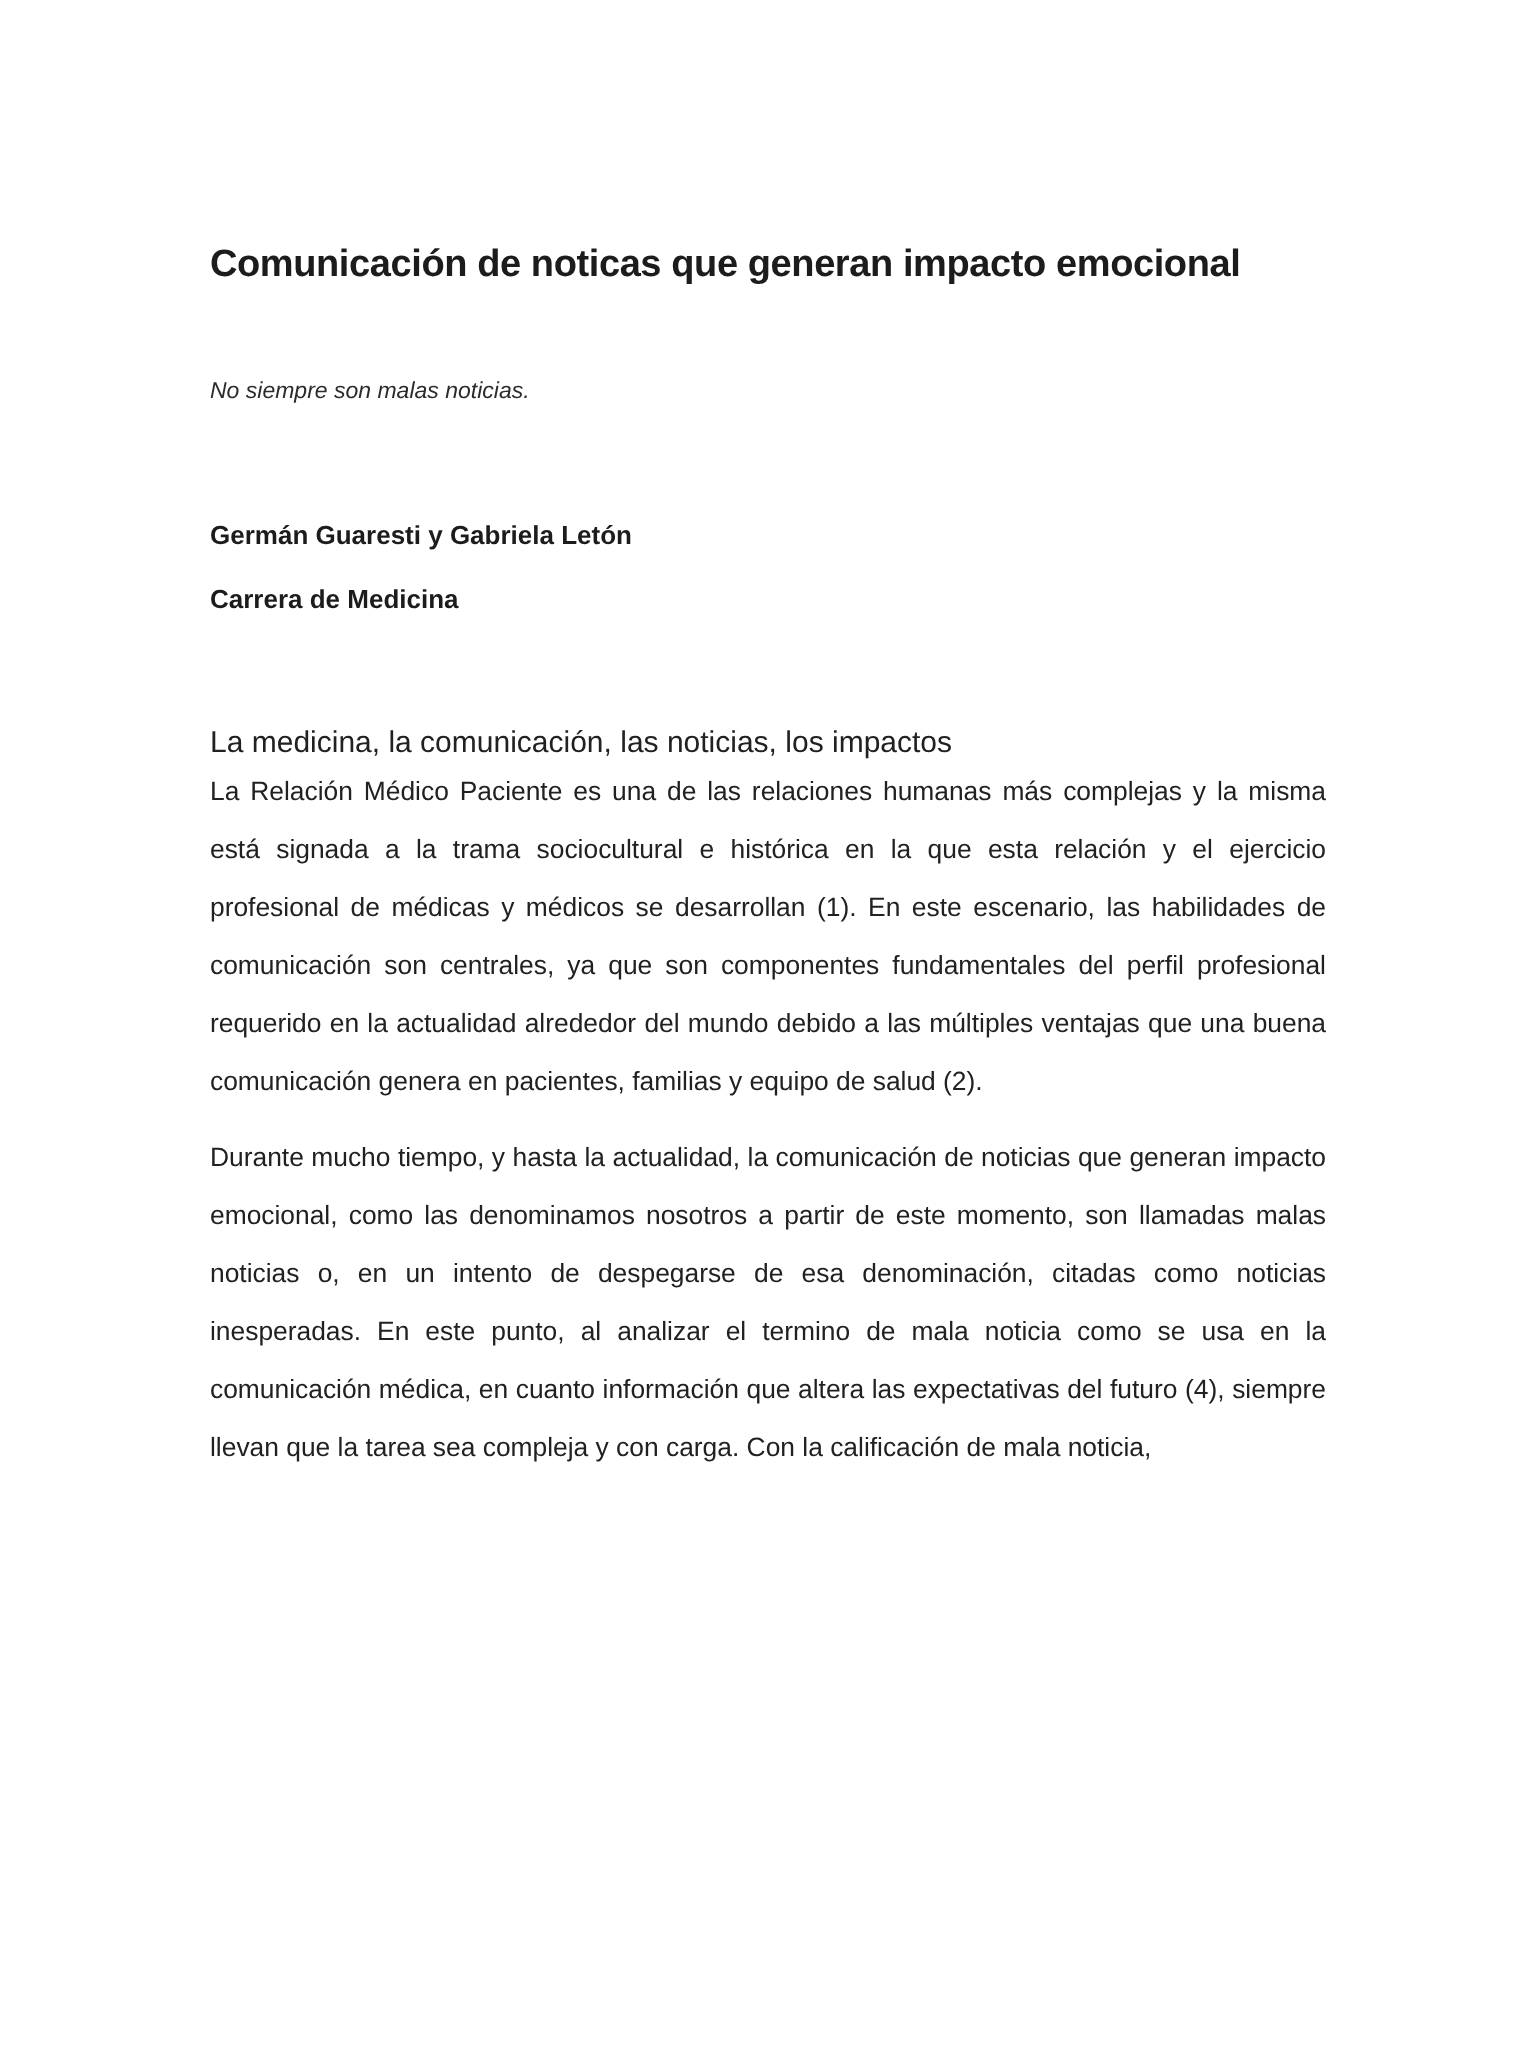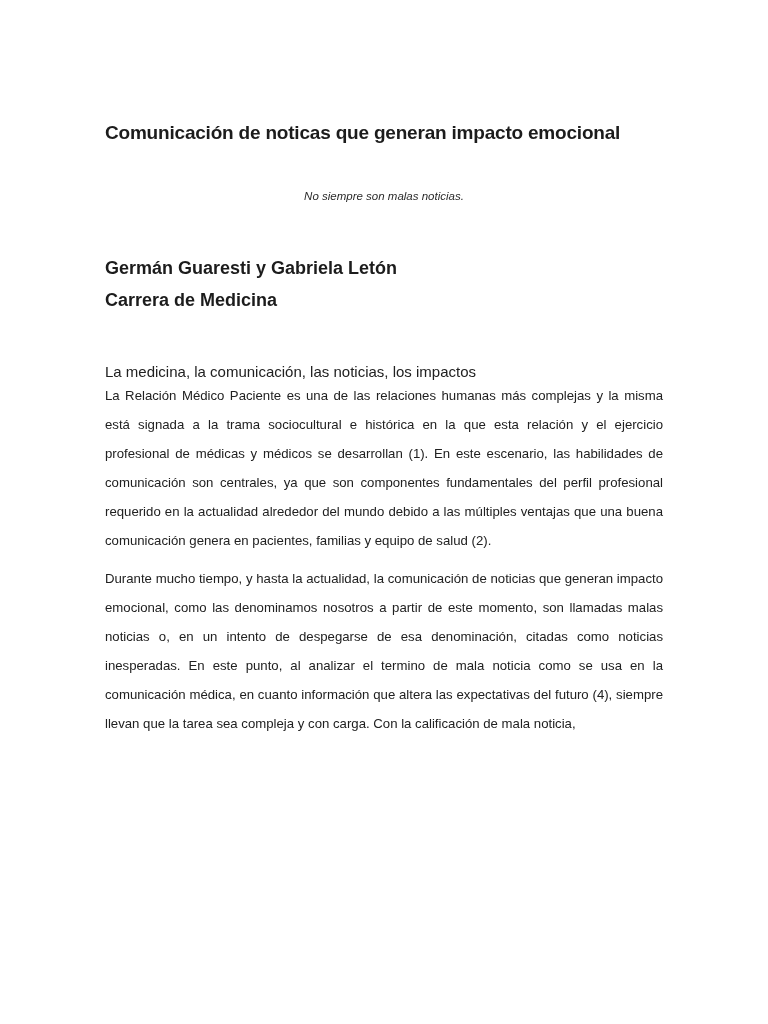--- a/index.html
+++ b/index.html
@@ -25,33 +25,33 @@
   .doc-title {
     margin: 0;
     font-size: 19px;
     font-weight: 700;
     letter-spacing: -0.2px;
     line-height: 22px;
     color: #1c1c1c;
   }
   .epigraph {
     margin-top: 42px;
-    text-align: center;
+    text-align: left;
     font-style: italic;
     font-size: 11.5px;
     line-height: 21px;
     color: #2b2b2b;
   }
   .epigraph-line {
     display: block;
   }
   .authors {
     margin-top: 52px;
     font-weight: 700;
-    font-size: 18px;
+    font-size: 13px;
     color: #1c1c1c;
   }
   .author-line {
     margin: 0 0 14px 0;
     line-height: 18px;
   }
   .section-heading {
     margin: 54px 0 0 0;
     font-size: 15px;
     font-weight: 400;

